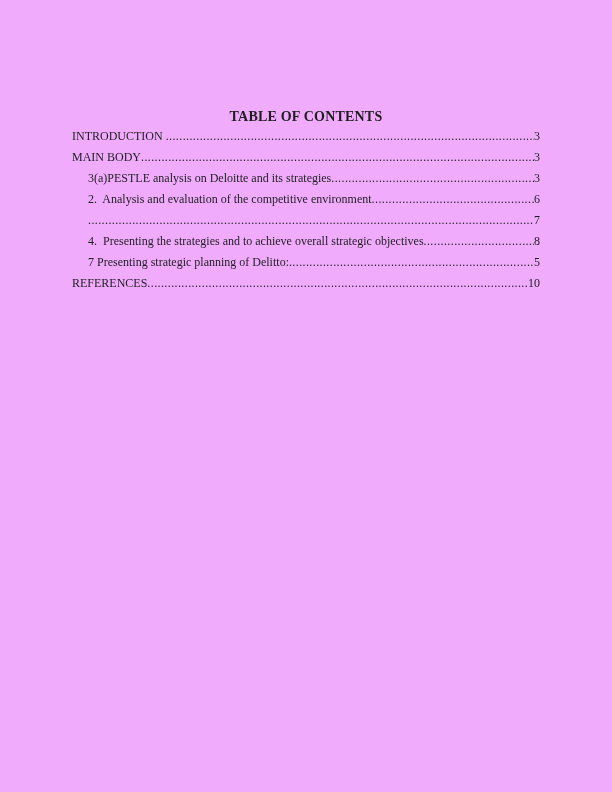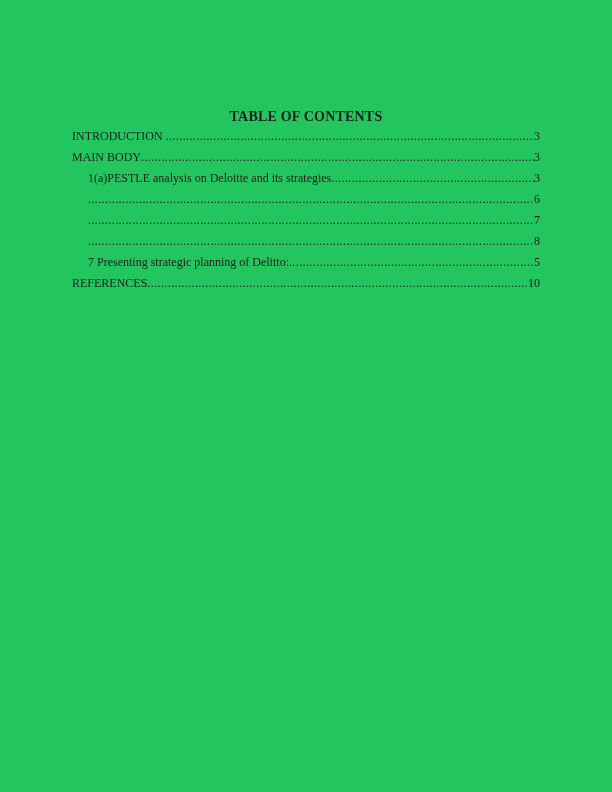--- a/index.html
+++ b/index.html
@@ -9,21 +9,21 @@
   }
   body {
     width: 612px;
     height: 792px;
     overflow: hidden;
   }
   .page {
     box-sizing: border-box;
     width: 612px;
     height: 792px;
-    background: #22c55e;
+    background: #f0abfc;
     color: #1e1e1e;
     font-family: "Liberation Serif", "DejaVu Serif", serif;
     padding: 108px 72px 0 72px;
   }
   .toc-title {
     font-size: 14px;
     line-height: 17px;
     font-weight: bold;
     text-align: center;
     letter-spacing: 0.2px;
@@ -75,36 +75,38 @@
       <span class="toc-page">3</span>
     </div>
 
     <div class="toc-row">
       <span class="toc-label">MAIN BODY</span>
       <span class="toc-dots">............................................................................................................................................................................................................................................................................................................</span>
       <span class="toc-page">3</span>
     </div>
 
     <div class="toc-row indent">
-      <span class="toc-label">1(a)PESTLE analysis on Deloitte and its strategies</span>
+      <span class="toc-label">3(a)PESTLE analysis on Deloitte and its strategies</span>
       <span class="toc-dots">............................................................................................................................................................................................................................................................................................................</span>
       <span class="toc-page">3</span>
     </div>
 
     <div class="toc-row indent">
+      <span class="toc-label">2.  Analysis and evaluation of the competitive environment</span>
       <span class="toc-dots">............................................................................................................................................................................................................................................................................................................</span>
       <span class="toc-page">6</span>
     </div>
 
     <div class="toc-row indent">
       <span class="toc-dots">............................................................................................................................................................................................................................................................................................................</span>
       <span class="toc-page">7</span>
     </div>
 
     <div class="toc-row indent">
+      <span class="toc-label">4.  Presenting the strategies and to achieve overall strategic objectives</span>
       <span class="toc-dots">............................................................................................................................................................................................................................................................................................................</span>
       <span class="toc-page">8</span>
     </div>
 
     <div class="toc-row indent">
       <span class="toc-label">7 Presenting strategic planning of Delitto:</span>
       <span class="toc-dots">............................................................................................................................................................................................................................................................................................................</span>
       <span class="toc-page">5</span>
     </div>
 

